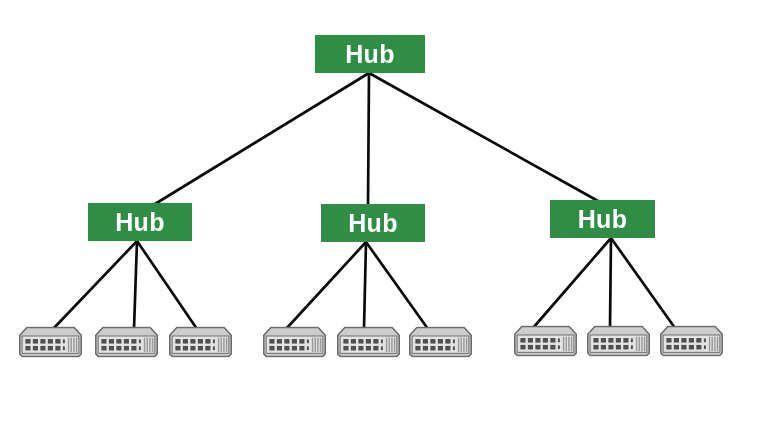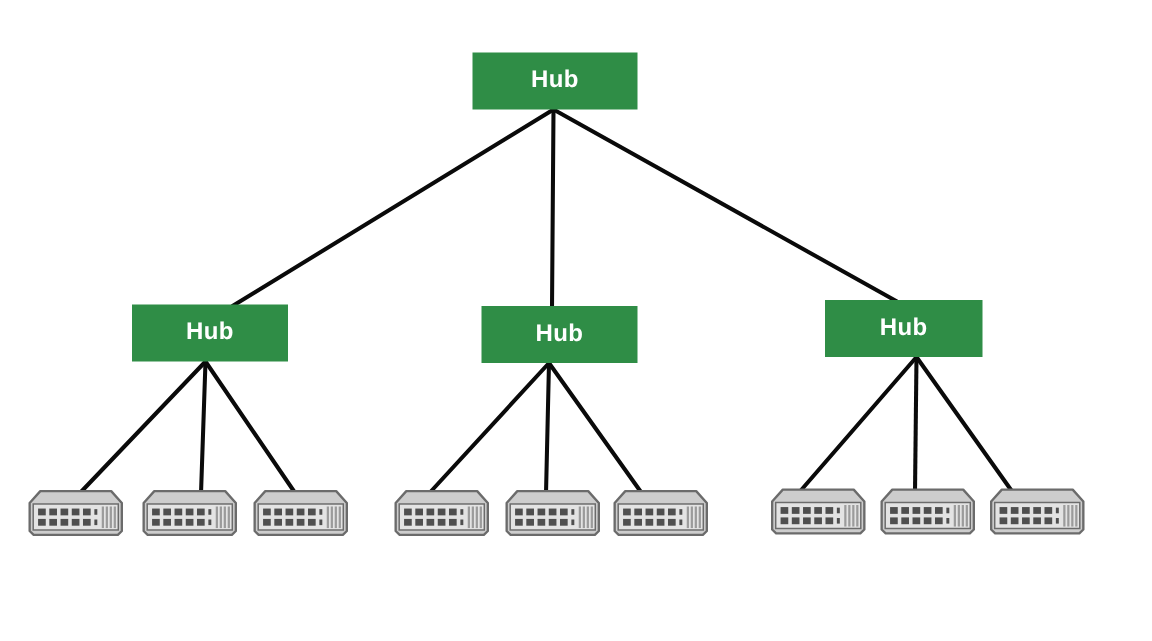--- a/index.html
+++ b/index.html
@@ -28,21 +28,21 @@
   }
   .hub {
     position: absolute;
     background: var(--hub-fill, #2f8d46);
     display: flex;
     align-items: center;
     justify-content: center;
   }
   .hub-label {
     color: var(--hub-text, #fff);
-    font-size: 16px;
+    font-size: 25px;
     font-weight: bold;
     line-height: 1;
     letter-spacing: 0.3px;
   }
   .hub-root  { left: 315px; top: 35px;  width: 110px; height: 38px; }
   .hub-left  { left: 88px;  top: 203px; width: 104px; height: 38px; }
   .hub-mid   { left: 321px; top: 204px; width: 104px; height: 38px; }
   .hub-right { left: 550px; top: 200px; width: 105px; height: 38px; }
   .device {
     position: absolute;

